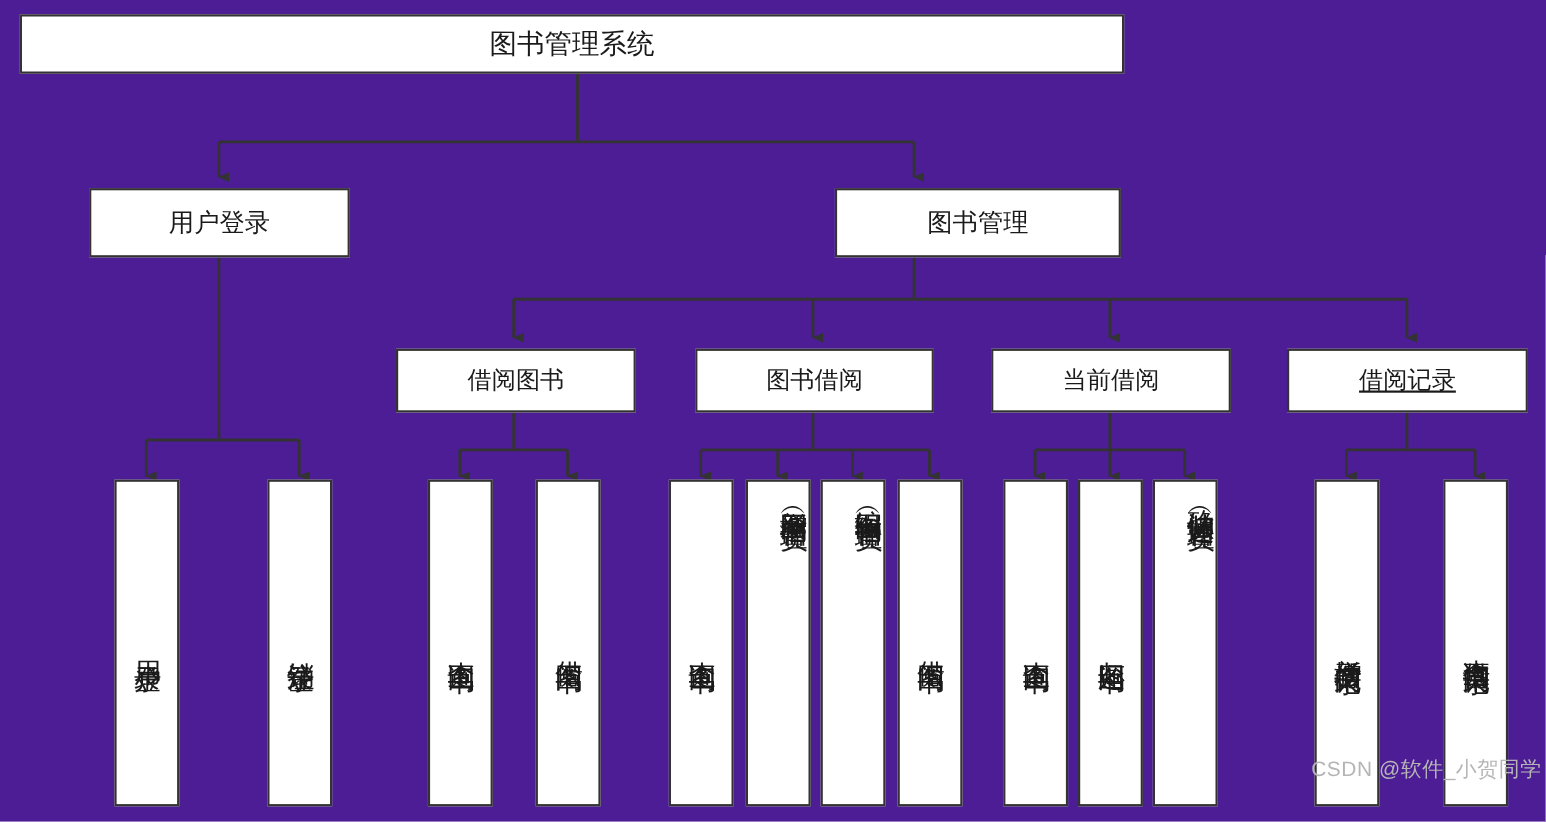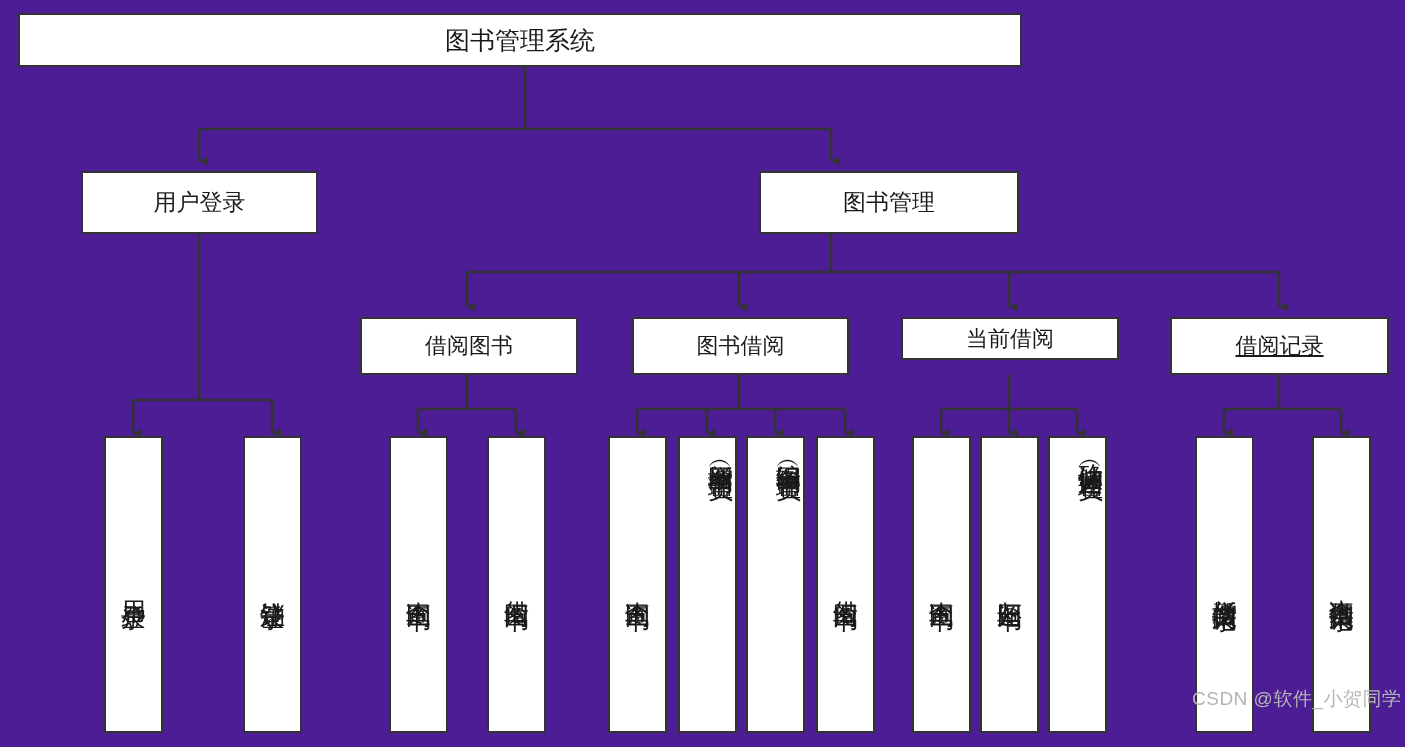--- a/index.html
+++ b/index.html
@@ -135,21 +135,21 @@
   <div class="node lvl1" style="left:712px; top:171px; width:260px; height:63px;margin-left:47px;">
     <span>图书管理</span>
   </div>
 
   <div class="node lvl2" style="left:360px; top:317px; width:218px; height:58px;">
     <span>借阅图书</span>
   </div>
   <div class="node lvl2" style="left:632px; top:317px; width:217px; height:58px;">
     <span>图书借阅</span>
   </div>
-  <div class="node lvl2" style="left:901px; top:317px; width:218px; height:43px;">
+  <div class="node lvl2" style="left:901px; top:317px; width:218px; height:58px;">
     <span>当前借阅</span>
   </div>
   <div class="node lvl2" style="left:1170px; top:317px; width:219px; height:58px;text-decoration:underline;">
     <span>借阅记录</span>
   </div>
 
   <div class="node leaf" style="left:104px; top:436px; width:59px; height:297px;">
     <span>用户登录</span>
   </div>
   <div class="node leaf" style="left:243px; top:436px; width:59px; height:297px;">

